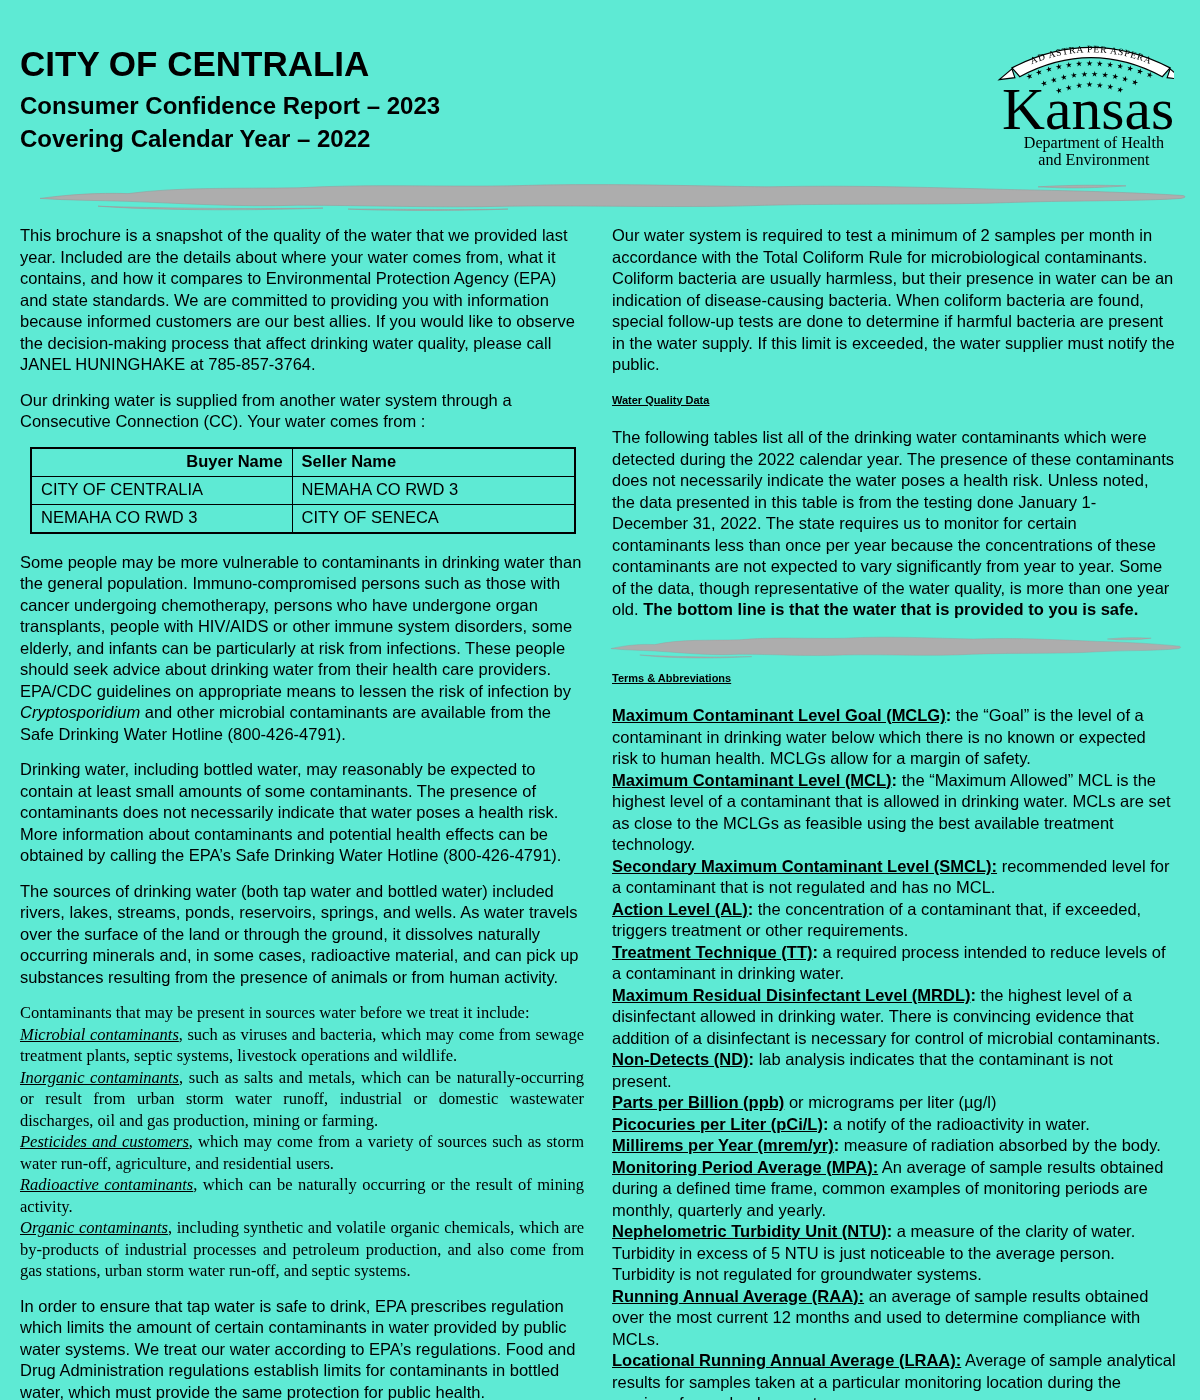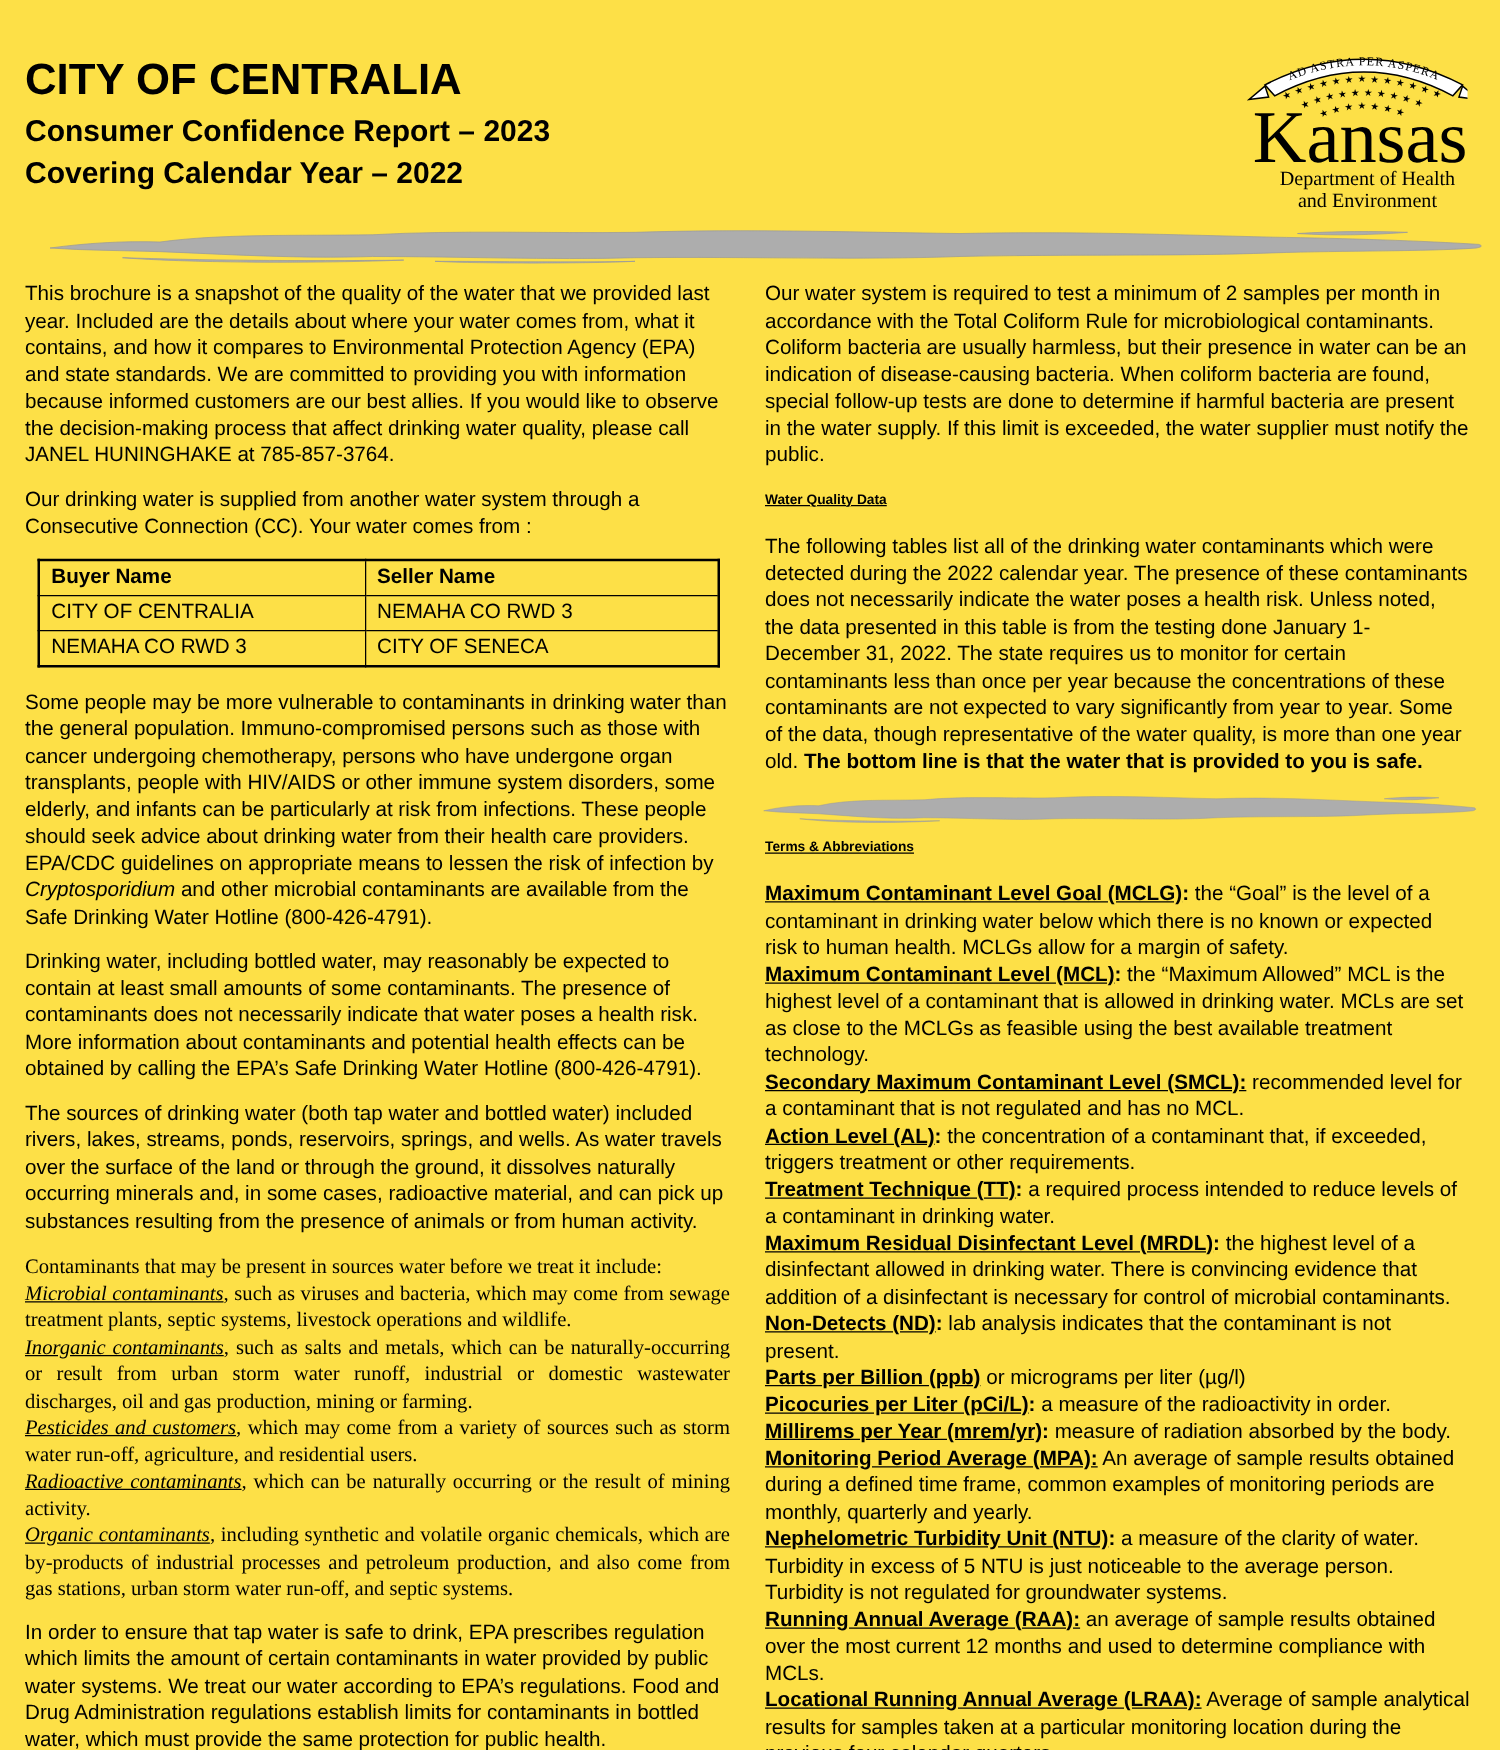--- a/index.html
+++ b/index.html
@@ -1,17 +1,17 @@
 <!DOCTYPE html>
 <html><head>
 <meta charset="utf-8">
 <style>
   html,body{margin:0;padding:0;background:#fff;}
   .page{
-    position:relative;width:1200px;height:1400px;overflow:hidden;background:#fde047;
+    position:relative;width:1200px;height:1400px;overflow:hidden;background:#5eead4;
     font-family:"Liberation Sans","DejaVu Sans",sans-serif;color:#000;
   }
   
   .header{position:relative;padding:46px 20px 0 20px;}
   .doc-title{font-size:35px;font-weight:bold;margin:0 0 7px 0;line-height:36px;}
   .doc-sub{font-size:24px;font-weight:bold;line-height:33px;}
   .logo{position:absolute;top:22px;right:26px;width:205px;}
   .logo svg{display:block;width:205px;height:auto;}
   
   .divider-top{display:block;width:1150px;height:29px;margin:27px 0 8px 38px;}
@@ -27,21 +27,21 @@
   .def{margin:0 !important;}
   .term{font-weight:bold;text-decoration:underline;}
   .colon{font-weight:bold;}
   
   .bs-table{border-collapse:collapse;width:546px;margin:3px 0 18px 10px;border:2px solid #000;}
   .bs-table th,.bs-table td{
     border:1px solid #000;padding:1px 9px 2px 9px;font-size:16.5px;
     text-align:left;vertical-align:middle;height:24px;
   }
   .bs-table th{font-weight:bold;}
-  .bs-table .c1{width:48%;}
+  .bs-table .c1{width:48%;text-align:right;}
 </style>
 </head>
 <body>
 
 <div class="page">
 
   <div class="header">
     <h1 class="doc-title">CITY OF CENTRALIA</h1>
     <div class="doc-sub">Consumer Confidence Report – 2023</div>
     <div class="doc-sub">Covering Calendar Year – 2022</div>
@@ -151,21 +151,21 @@
 
       <div>
         <p class="def"><span class="term">Maximum Contaminant Level Goal (MCLG)</span><span class="colon">:</span><span> the “Goal” is the level of a contaminant in drinking water below which there is no known or expected risk to human health. MCLGs allow for a margin of safety.</span></p>
         <p class="def"><span class="term">Maximum Contaminant Level (MCL)</span><span class="colon">:</span><span> the “Maximum Allowed” MCL is the highest level of a contaminant that is allowed in drinking water. MCLs are set as close to the MCLGs as feasible using the best available treatment technology.</span></p>
         <p class="def"><span class="term">Secondary Maximum Contaminant Level (SMCL):</span><span class="colon"></span><span> recommended level for a contaminant that is not regulated and has no MCL.</span></p>
         <p class="def"><span class="term">Action Level (AL)</span><span class="colon">:</span><span> the concentration of a contaminant that, if exceeded, triggers treatment or other requirements.</span></p>
         <p class="def"><span class="term">Treatment Technique (TT)</span><span class="colon">:</span><span> a required process intended to reduce levels of a contaminant in drinking water.</span></p>
         <p class="def"><span class="term">Maximum Residual Disinfectant Level (MRDL)</span><span class="colon">:</span><span> the highest level of a disinfectant allowed in drinking water. There is convincing evidence that addition of a disinfectant is necessary for control of microbial contaminants.</span></p>
         <p class="def"><span class="term">Non-Detects (ND)</span><span class="colon">:</span><span> lab analysis indicates that the contaminant is not present.</span></p>
         <p class="def"><span class="term">Parts per Billion (ppb)</span><span class="colon"></span><span> or micrograms per liter (µg/l)</span></p>
-        <p class="def"><span class="term">Picocuries per Liter (pCi/L)</span><span class="colon">:</span><span> a measure of the radioactivity in order.</span></p>
+        <p class="def"><span class="term">Picocuries per Liter (pCi/L)</span><span class="colon">:</span><span> a notify of the radioactivity in water.</span></p>
         <p class="def"><span class="term">Millirems per Year (mrem/yr)</span><span class="colon">:</span><span> measure of radiation absorbed by the body.</span></p>
         <p class="def"><span class="term">Monitoring Period Average (MPA):</span><span class="colon"></span><span> An average of sample results obtained during a defined time frame, common examples of monitoring periods are monthly, quarterly and yearly.</span></p>
         <p class="def"><span class="term">Nephelometric Turbidity Unit (NTU)</span><span class="colon">:</span><span> a measure of the clarity of water. Turbidity in excess of 5 NTU is just noticeable to the average person. Turbidity is not regulated for groundwater systems.</span></p>
         <p class="def"><span class="term">Running Annual Average (RAA):</span><span class="colon"></span><span> an average of sample results obtained over the most current 12 months and used to determine compliance with MCLs.</span></p>
         <p class="def"><span class="term">Locational Running Annual Average (LRAA):</span><span class="colon"></span><span> Average of sample analytical results for samples taken at a particular monitoring location during the previous four calendar quarters.</span></p>
       </div>
     </div>
   </div>
 </div>
 

